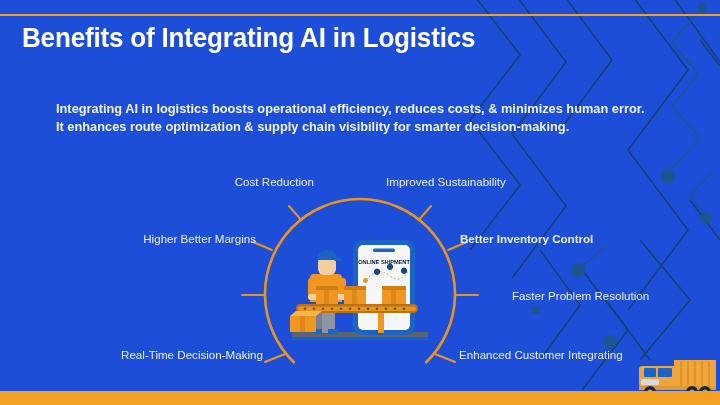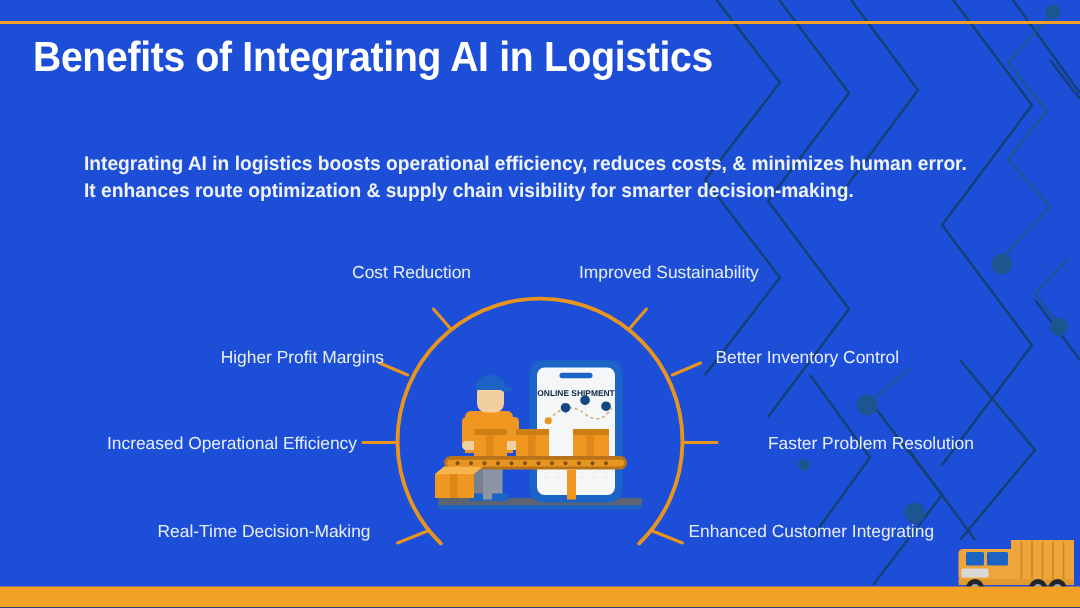--- a/index.html
+++ b/index.html
@@ -169,33 +169,30 @@
         <path d="M 448.2 90.0 L 467.0 82.0"></path>
         <path d="M 454.8 135.0 L 478.0 135.0"></path>
         <path d="M 435.0 194.0 L 455.0 202.0"></path>
       </g>
     </svg>
 
     <div class="label left" style="left:314px; top:22px;">
       <span>Cost Reduction</span>
     </div>
     <div class="label left" style="left:256px; top:79px;">
-      <span>Higher Profit Margins</span>
-    </div>
-    <div class="label left" style="left:238px; top:136px;">
-      <span>Increased Operational Efficiency</span>
-    </div>
-    <div class="label left" style="left:247px; top:195px;">
+      <span>Higher Better Margins</span>
+    </div>
+    <div class="label left" style="left:263px; top:195px;">
       <span>Real-Time Decision-Making</span>
     </div>
 
     <div class="label right" style="left:386px; top:22px;">
       <span>Improved Sustainability</span>
     </div>
-    <div class="label right" style="left:477px; top:79px;">
+    <div class="label right" style="left:460px; top:79px;font-weight:bold;">
       <span>Better Inventory Control</span>
     </div>
     <div class="label right" style="left:484px; top:136px;padding-left:28px;">
       <span>Faster Problem Resolution</span>
     </div>
     <div class="label right" style="left:459px; top:195px;">
       <span>Enhanced Customer Integrating</span>
     </div>
   </div>
 

